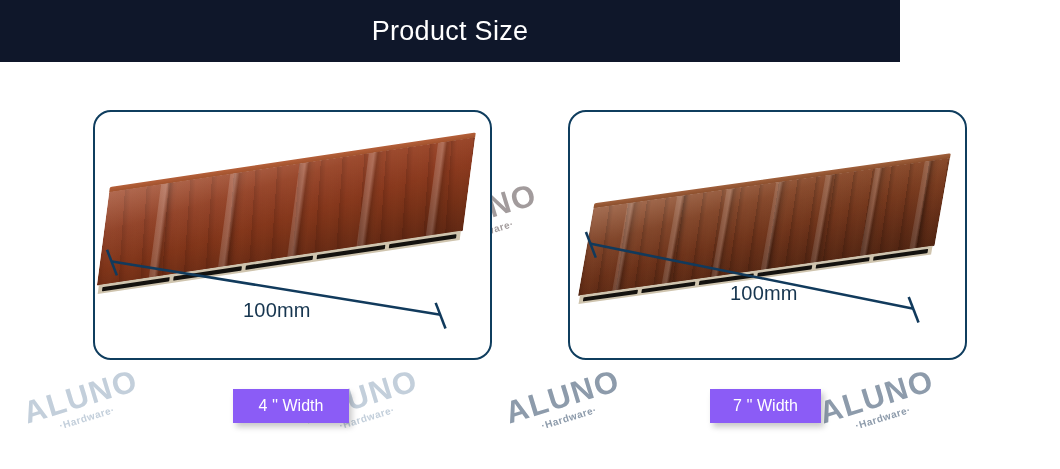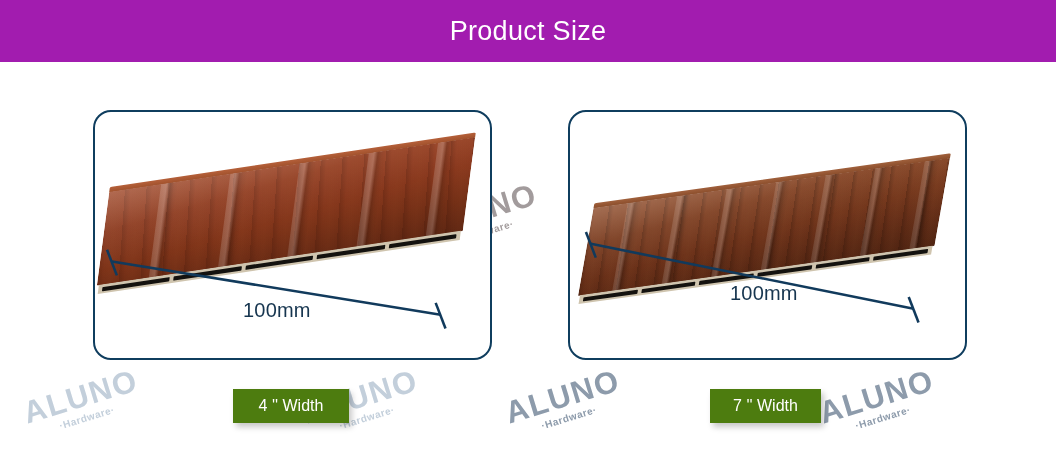--- a/index.html
+++ b/index.html
@@ -12,23 +12,23 @@
     background: #ffffff;
     font-family: "Liberation Sans", sans-serif;
     overflow: hidden;
     position: relative;
   }
 
   
   .header-bar {
     position: absolute;
     left: 0; top: 0;
-    width: 1056px;
+    width: 900px;
     height: 62px;
-    background: #a21caf;
+    background: #0f172a;
     display: flex;
     align-items: center;
     justify-content: center;
   }
   .header-title {
     color: #ffffff;
     font-size: 27px;
     font-weight: 400;
     letter-spacing: 0.3px;
   }
@@ -204,21 +204,21 @@
     white-space: nowrap;
   }
   .dim-label-left  { left: 148px; top: 187px; }
   .dim-label-right { left: 160px; top: 170px; }
 
   
   .badge {
     position: absolute;
     top: 389px;
     height: 34px;
-    background: #4d7c0f;
+    background: #8b5cf6;
     color: #ffffff;
     font-size: 16px;
     display: flex;
     align-items: center;
     justify-content: center;
     box-shadow: 3px 4px 6px rgba(0,0,0,0.22);
     z-index: 3;
   }
   .badge-left  { left: 233px; width: 116px; }
   .badge-right { left: 710px; width: 111px; }

